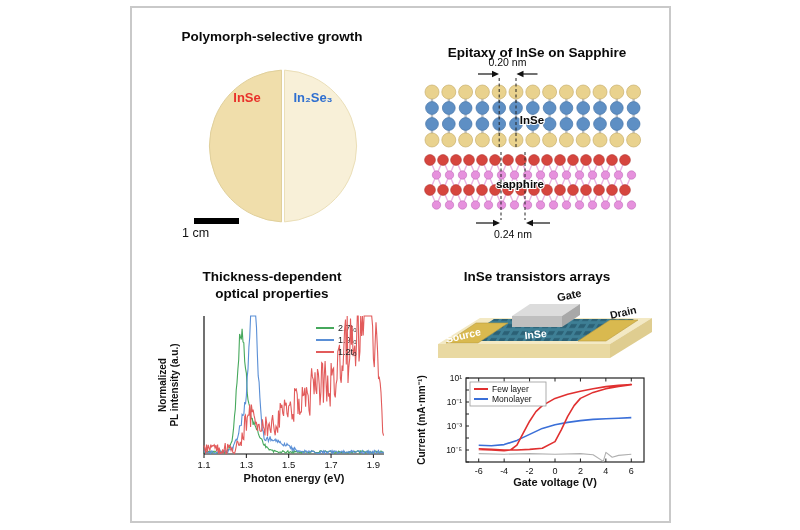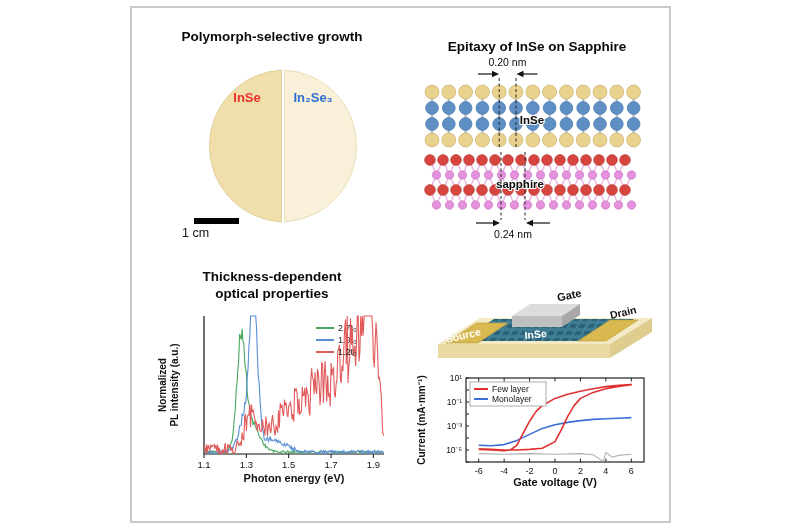--- a/index.html
+++ b/index.html
@@ -31,21 +31,21 @@
       <path d="M 80.5 6.1 A 76 76 0 0 0 80.5 157.9 Z" stroke="#e0d09c" stroke-width="1" fill="#f0deab"></path>
       <path d="M 83.5 6.1 A 76 76 0 0 1 83.5 157.9 Z" stroke="#ebdfb8" stroke-width="1" fill="#f8f0d8"></path>
       <text x="46" y="38" text-anchor="middle" font-size="13" font-weight="600" fill="#e8312a">InSe</text>
       <text x="112" y="38" text-anchor="middle" font-size="13" font-weight="600" fill="#2f6fd0">In₂Se₃</text>
     </svg>
     <div class="scalebar"></div>
     <div class="scalelabel">1 cm</div>
   </div>
 
   <div class="panel" id="p2">
-    <div class="ptitle" style="top:10px">Epitaxy of InSe on Sapphire</div>
+    <div class="ptitle" style="top:16px">Epitaxy of InSe on Sapphire</div>
     <svg viewBox="0 0 230 195" style="left:8px;top:26px;width:230px;height:195px">
       <g>
           <line x1="12" y1="38" x2="12" y2="86" stroke="#b9bec4" stroke-width="2.4"></line>
           <line x1="28.8" y1="38" x2="28.8" y2="86" stroke="#b9bec4" stroke-width="2.4"></line>
           <line x1="45.6" y1="38" x2="45.6" y2="86" stroke="#b9bec4" stroke-width="2.4"></line>
           <line x1="62.400000000000006" y1="38" x2="62.400000000000006" y2="86" stroke="#b9bec4" stroke-width="2.4"></line>
           <line x1="79.2" y1="38" x2="79.2" y2="86" stroke="#b9bec4" stroke-width="2.4"></line>
           <line x1="96" y1="38" x2="96" y2="86" stroke="#b9bec4" stroke-width="2.4"></line>
           <line x1="112.80000000000001" y1="38" x2="112.80000000000001" y2="86" stroke="#b9bec4" stroke-width="2.4"></line>
           <line x1="129.60000000000002" y1="38" x2="129.60000000000002" y2="86" stroke="#b9bec4" stroke-width="2.4"></line>
@@ -310,20 +310,21 @@
         <polyline points="46.0,139.5 46.8,141.7 47.7,147.7 48.5,138.5 49.4,146.3 50.2,138.8 51.1,141.9 51.9,144.4 52.8,138.6 53.6,140.8 54.5,139.6 55.3,139.8 56.2,138.7 57.0,142.0 57.9,139.1 58.7,145.5 59.6,138.5 60.4,147.7 61.2,141.6 62.1,147.5 62.9,146.6 63.8,147.4 64.6,143.3 65.5,147.5 66.3,142.9 67.2,137.1 68.0,147.7 68.9,147.4 69.7,138.0 70.6,141.1 71.4,139.4 72.3,140.3 73.1,144.3 74.0,141.6 74.8,146.3 75.6,146.7 76.5,147.5 77.3,144.8 78.2,140.3 79.0,135.2 79.9,135.9 80.7,139.1 81.6,139.1 82.4,135.8 83.3,140.0 84.1,126.6 85.0,133.0 85.8,133.6 86.7,110.5 87.5,109.1 88.4,124.7 89.2,111.6 90.0,109.1 90.9,109.2 91.7,98.5 92.6,121.0 93.4,98.5 94.3,106.2 95.1,103.6 96.0,109.2 96.8,112.6 97.7,117.8 98.5,116.7 99.4,124.9 100.2,118.5 101.1,118.3 101.9,124.8 102.8,125.4 103.6,125.0 104.4,113.2 105.3,120.4 106.1,123.2 107.0,129.4 107.8,110.7 108.7,117.2 109.5,129.9 110.4,119.2 111.2,117.3 112.1,124.0 112.9,126.9 113.8,114.1 114.6,109.1 115.5,118.3 116.3,124.6 117.2,129.3 118.0,120.2 118.8,122.0 119.7,126.7 120.5,104.5 121.4,121.6 122.2,97.1 123.1,101.8 123.9,98.7 124.8,107.5 125.6,109.9 126.5,93.7 127.3,99.5 128.2,96.7 129.0,107.7 129.9,111.2 130.7,99.9 131.6,99.1 132.4,95.6 133.2,102.8 134.1,113.4 134.9,108.0 135.8,115.8 136.6,82.3 137.5,84.4 138.3,83.2 139.2,88.3 140.0,107.9 140.9,92.9 141.7,108.7 142.6,106.1 143.4,106.0 144.3,81.0 145.1,89.5 146.0,88.9 146.8,81.8 147.6,100.8 148.5,81.2 149.3,86.4 150.2,89.6 151.0,104.5 151.9,109.6 152.7,77.1 153.6,62.2 154.4,70.9 155.3,73.7 156.1,88.2 157.0,66.2 157.8,83.7 158.7,87.9 159.5,63.0 160.4,67.6 161.2,78.2 162.0,99.2 162.9,86.1 163.7,56.7 164.6,57.7 165.4,96.7 166.3,69.2 167.1,55.0 168.0,75.3 168.8,95.5 169.7,69.6 170.5,90.5 171.4,87.4 172.2,100.4 173.1,57.1 173.9,69.4 174.8,63.3 175.6,62.0 176.4,88.4 177.3,91.4 178.1,78.1 179.0,73.6 179.8,45.4 180.7,42.5 181.5,38.8 182.4,72.5 183.2,76.8 184.1,59.5 184.9,65.0 185.8,43.3 186.6,23.6 187.5,13.5 188.3,58.5 189.2,10.0 190.0,77.0 190.8,61.5 191.7,52.4 192.5,12.6 193.4,38.8 194.2,19.8 195.1,50.2 195.9,44.8 196.8,39.5 197.6,60.2 198.5,37.4 199.3,10.0 200.2,10.0 201.0,55.4 201.9,45.6 202.7,10.0 203.6,30.1 204.4,10.0 205.2,29.4 206.1,10.0 206.9,10.0 207.8,10.0 208.6,10.0 209.5,10.0 210.3,10.0 211.2,10.0 212.0,10.0 212.9,10.0 213.7,10.0 214.6,20.1 215.4,52.6 216.3,61.1 217.1,38.0 218.0,16.2 218.8,29.6 219.6,46.1 220.5,72.2 221.3,71.4 222.2,77.1 223.0,86.5 223.9,104.7 224.7,126.5 225.6,129.6" fill="none" stroke="#e25b5b" stroke-width="1.1"></polyline>
         <line x1="158" y1="46" x2="176" y2="46" stroke="#e25b5b" stroke-width="2"></line>
         <text x="180" y="49" font-size="9" fill="#222">1.2t₀</text>
         <text x="136" y="176" text-anchor="middle" font-size="11" font-weight="600" fill="#111">Photon energy (eV)</text>
         <text text-anchor="middle" font-size="10" font-weight="600" fill="#111" transform="translate(8,79) rotate(-90)">Normalized</text>
         <text text-anchor="middle" font-size="10" font-weight="600" fill="#111" transform="translate(20,79) rotate(-90)">PL intensity (a.u.)</text>
       </svg>
   </div>
 
   <div class="panel" id="p4">
+    <div class="ptitle" style="top:0px">InSe transistors arrays</div>
     <svg viewBox="0 0 235 78" style="left:8px;top:20px;width:235px;height:78px">
       <defs>
         <pattern id="chanpat" width="9" height="7" patternUnits="userSpaceOnUse" patternTransform="skewX(-30)">
           <rect x="1" y="1" width="6" height="4" fill="rgba(10,40,60,0.35)"></rect>
         </pattern>
       </defs>
       <polygon points="18,56 190,56 232,30 60,30" fill="#f3e9c4"></polygon>
       <polygon points="18,56 190,56 190,70 18,70" fill="#e9d9a2"></polygon>
       <polygon points="190,56 232,30 232,44 190,70" fill="#dfcd90"></polygon>
       <polygon points="40,53 180,53 214,31 74,31" fill="#3e7f95"></polygon>

